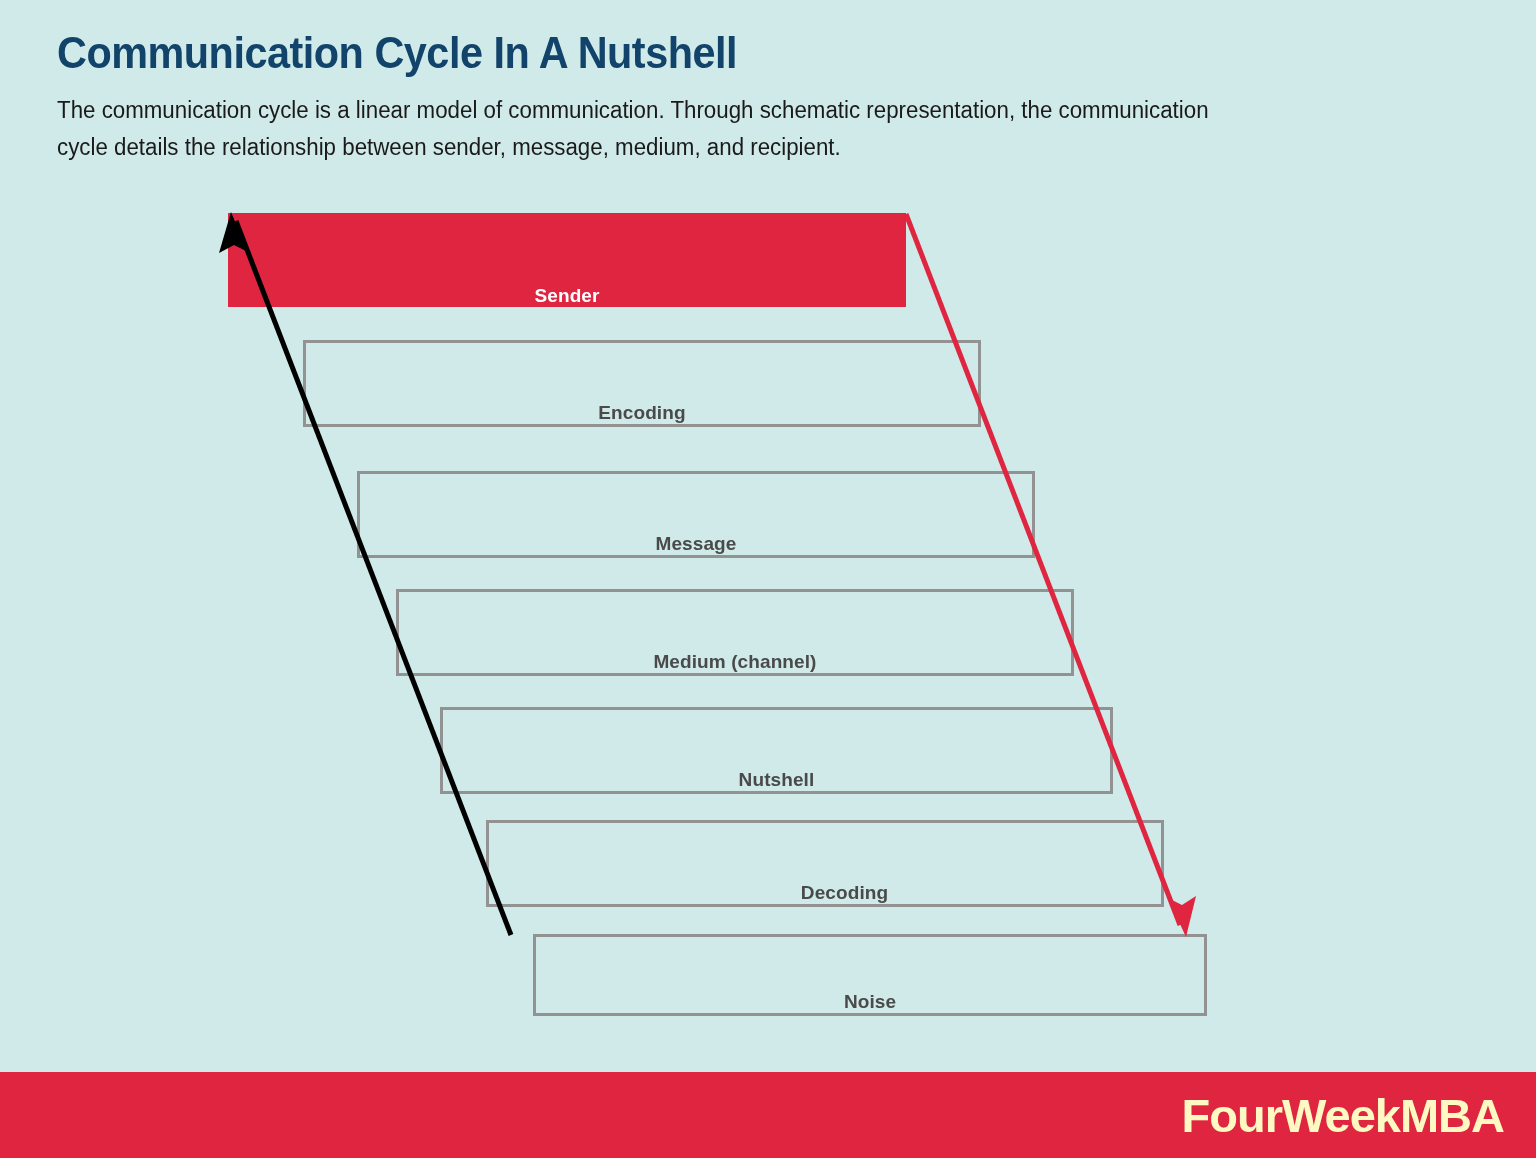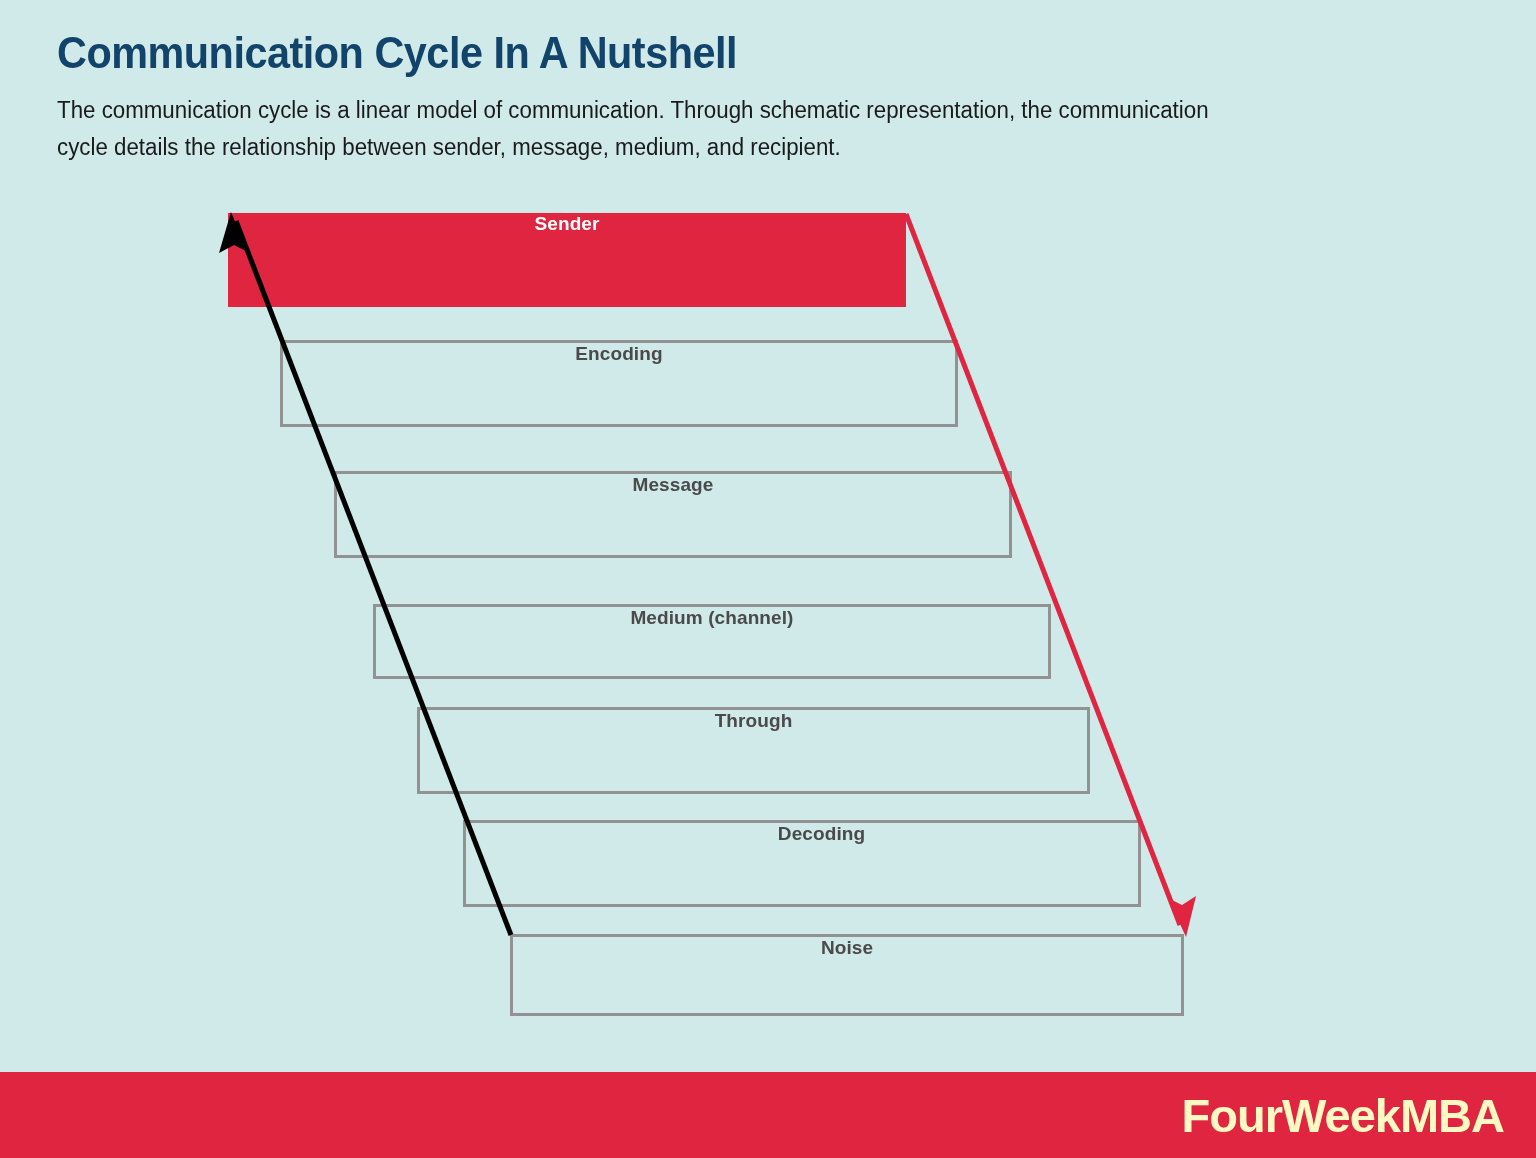--- a/index.html
+++ b/index.html
@@ -57,21 +57,21 @@
     position: absolute;
     left: 0;
     top: 0;
     width: 1536px;
     height: 1072px;
   }
   .step {
     position: absolute;
     box-sizing: border-box;
     display: flex;
-    align-items: flex-start;
+    align-items: flex-end;
     justify-content: center;
   }
   .step-label {
     font-family: "Liberation Sans", sans-serif;
     font-size: 19px;
     font-weight: bold;
     color: #4A4A4A;
     letter-spacing: 0.1px;
     white-space: nowrap;
   }
@@ -79,20 +79,21 @@
     background: #DF2540;
     border: none;
   }
   .step.filled .step-label {
     color: #FFFFFF;
     font-size: 19px;
   }
   .step.outlined {
     background: transparent;
     border: 3px solid #929292;
+    margin-left: 23px;
   }
 
   .arrows {
     position: absolute;
     left: 0;
     top: 0;
     width: 1536px;
     height: 1072px;
     pointer-events: none;
   }
@@ -136,26 +137,26 @@
     </div>
 
     <div class="step outlined" style="left:280px; top:340px; width:678px; height:87px;">
       <span class="step-label">Encoding</span>
     </div>
 
     <div class="step outlined" style="left:334px; top:471px; width:678px; height:87px;">
       <span class="step-label">Message</span>
     </div>
 
-    <div class="step outlined" style="left:373px; top:604px; width:678px; height:75px;">
+    <div class="step outlined" style="left:373px; top:589px; width:678px; height:87px;">
       <span class="step-label">Medium (channel)</span>
     </div>
 
     <div class="step outlined" style="left:417px; top:707px; width:673px; height:87px;">
-      <span class="step-label">Through</span>
+      <span class="step-label">Nutshell</span>
     </div>
 
     <div class="step outlined" style="left:463px; top:820px; width:678px; height:87px;padding-left:39px;">
       <span class="step-label">Decoding</span>
     </div>
 
     <div class="step outlined" style="left:510px; top:934px; width:674px; height:82px;">
       <span class="step-label">Noise</span>
     </div>
 

